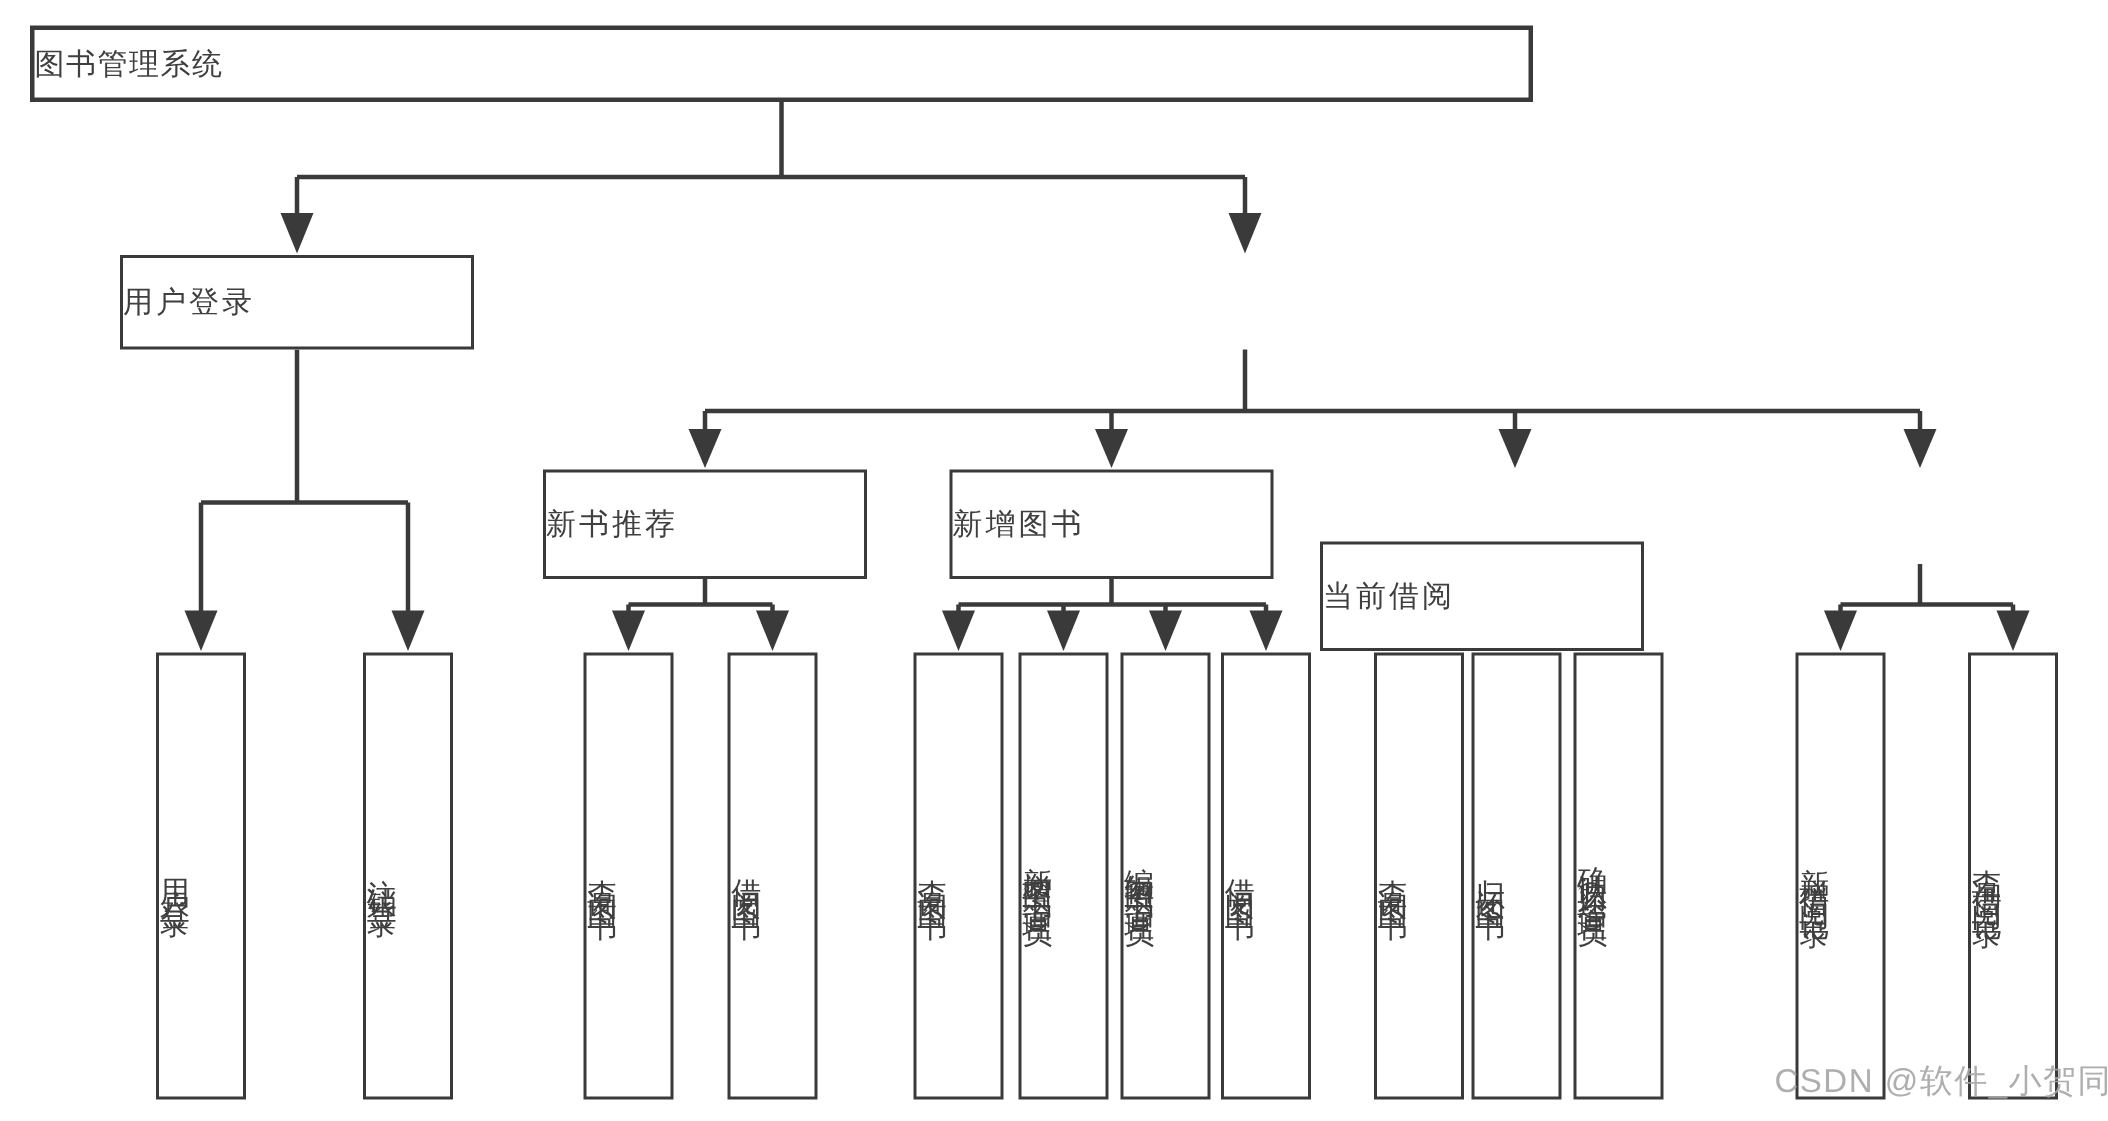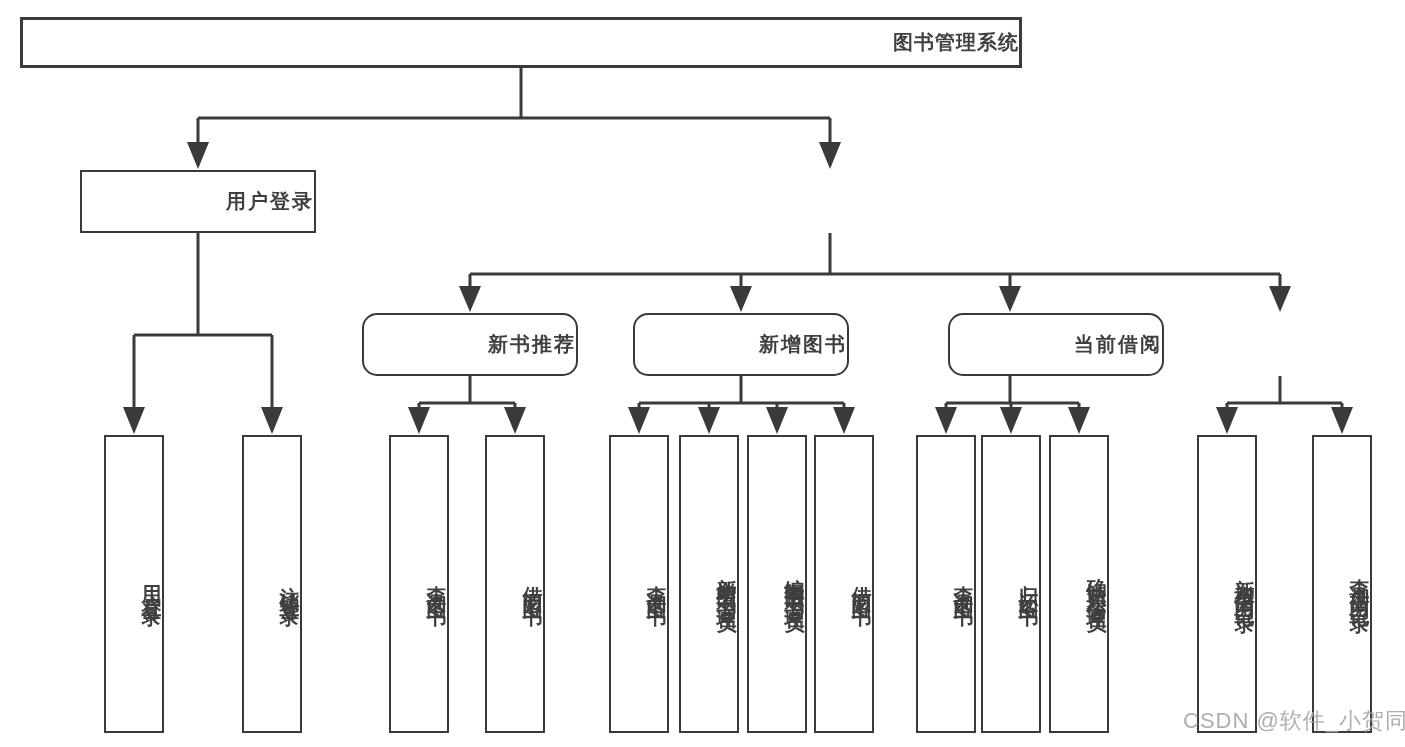--- a/index.html
+++ b/index.html
@@ -22,49 +22,47 @@
     width: 1405px;
     height: 747px;
   }
   .node {
     position: absolute;
     box-sizing: border-box;
     background: #ffffff;
     border: 2.5px solid #3a3a3a;
     display: flex;
     align-items: center;
-    justify-content: flex-end;
+    justify-content: flex-start;
     color: #3f3f3f;
-    font-weight: bold;
   }
   .node-root {
     left: 20px; top: 17px;
     width: 1002px; height: 51px;
     border-width: 3px;
     font-size: 20px;
     letter-spacing: 1px;
   }
   .node-l2 {
     top: 170px;
     width: 236px; height: 63px;
     font-size: 20px;
     letter-spacing: 2px;
   }
   .node-l2.pos-a { left: 80px; }
   .node-l2.pos-b { left: 712px; }
   .node-l3 {
     top: 313px;
-    width: 216px; height: 63px;
+    width: 216px; height: 73px;
     font-size: 20px;
     letter-spacing: 2px;
-    border-radius: 15px;
   }
   .node-l3.pos-1 { left: 362px; }
   .node-l3.pos-2 { left: 633px; }
-  .node-l3.pos-3 { left: 948px; }
+  .node-l3.pos-3 { left: 880px; margin-top: 48px; }
   .node-l3.pos-4 { left: 1172px; }
   .leaf {
     top: 435px;
     width: 60px; height: 298px;
     font-size: 20px;
   }
   .leaf .vtext {
     writing-mode: vertical-rl;
     text-orientation: mixed;
     line-height: 1;

